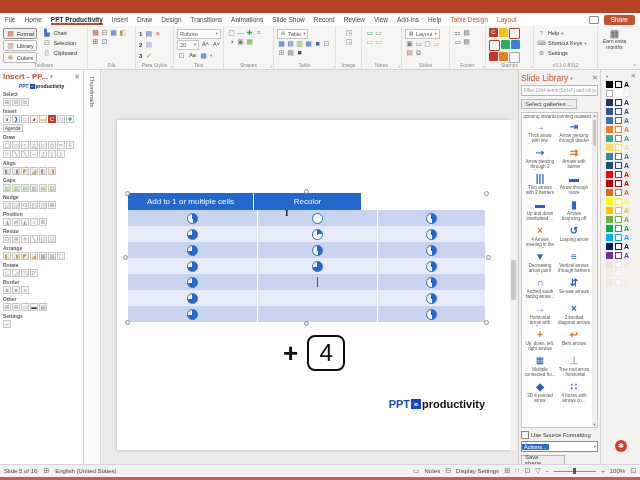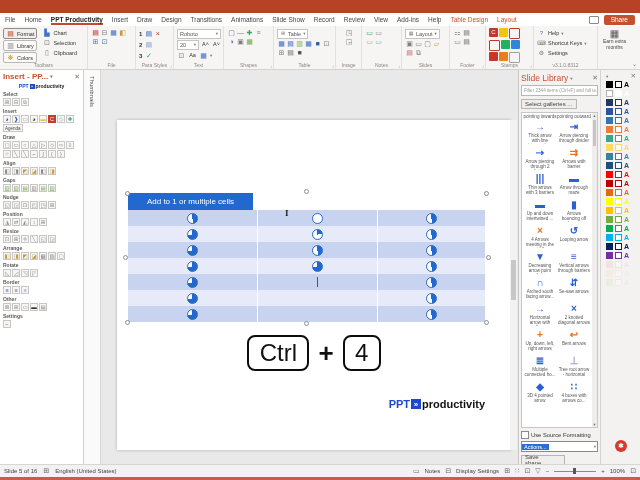--- a/index.html
+++ b/index.html
@@ -554,20 +554,21 @@
   <div class="thumb-strip">
     <div class="thumb-label">Thumbnails</div>
   </div>
 
   <div class="canvas">
     <div class="slide">
 
       <div class="tbl">
         <div class="thead" id="tbl-head">
             <div class="th" style="width: 126px;">Add to 1 or multiple cells</div>
+            <div class="th" style="width: 108px;">Recolor</div>
           </div>
         <div id="tbl-body">
             <div class="tr dark">
               <div class="td" style="width: 130px;">
                 <div class="hb" style="background: conic-gradient(rgb(35, 104, 205) 50%, rgb(255, 255, 255) 50%, rgb(255, 255, 255) 100%);"></div>
               </div>
               <div class="td" style="width: 120px;">
                 <div class="hb" style="background: rgb(255, 255, 255);"></div>
               </div>
               <div class="td" style="width: 108px;">
@@ -643,21 +644,20 @@
         <span class="handle" style="left:-5px;top:62px"></span>
         <span class="handle" style="right:-5px;top:62px"></span>
         <span class="handle" style="left:-3px;bottom:-3px"></span>
         <span class="handle" style="left:176px;bottom:-4px"></span>
         <span class="handle" style="right:-3px;bottom:-3px"></span>
       </div>
 
       <span class="ibeam" style="left:168px;top:88px">I</span>
 
       <div class="shortcut">
-        <span class="keycap k1">Ctrl</span>
         <span class="plus">+</span>
         <span class="keycap k2">4</span>
       </div>
 
       <div class="slogo">
         <span class="p1">PPT</span>
         <span class="sq">»</span>
         <span class="p2">productivity</span>
       </div>
     </div>

